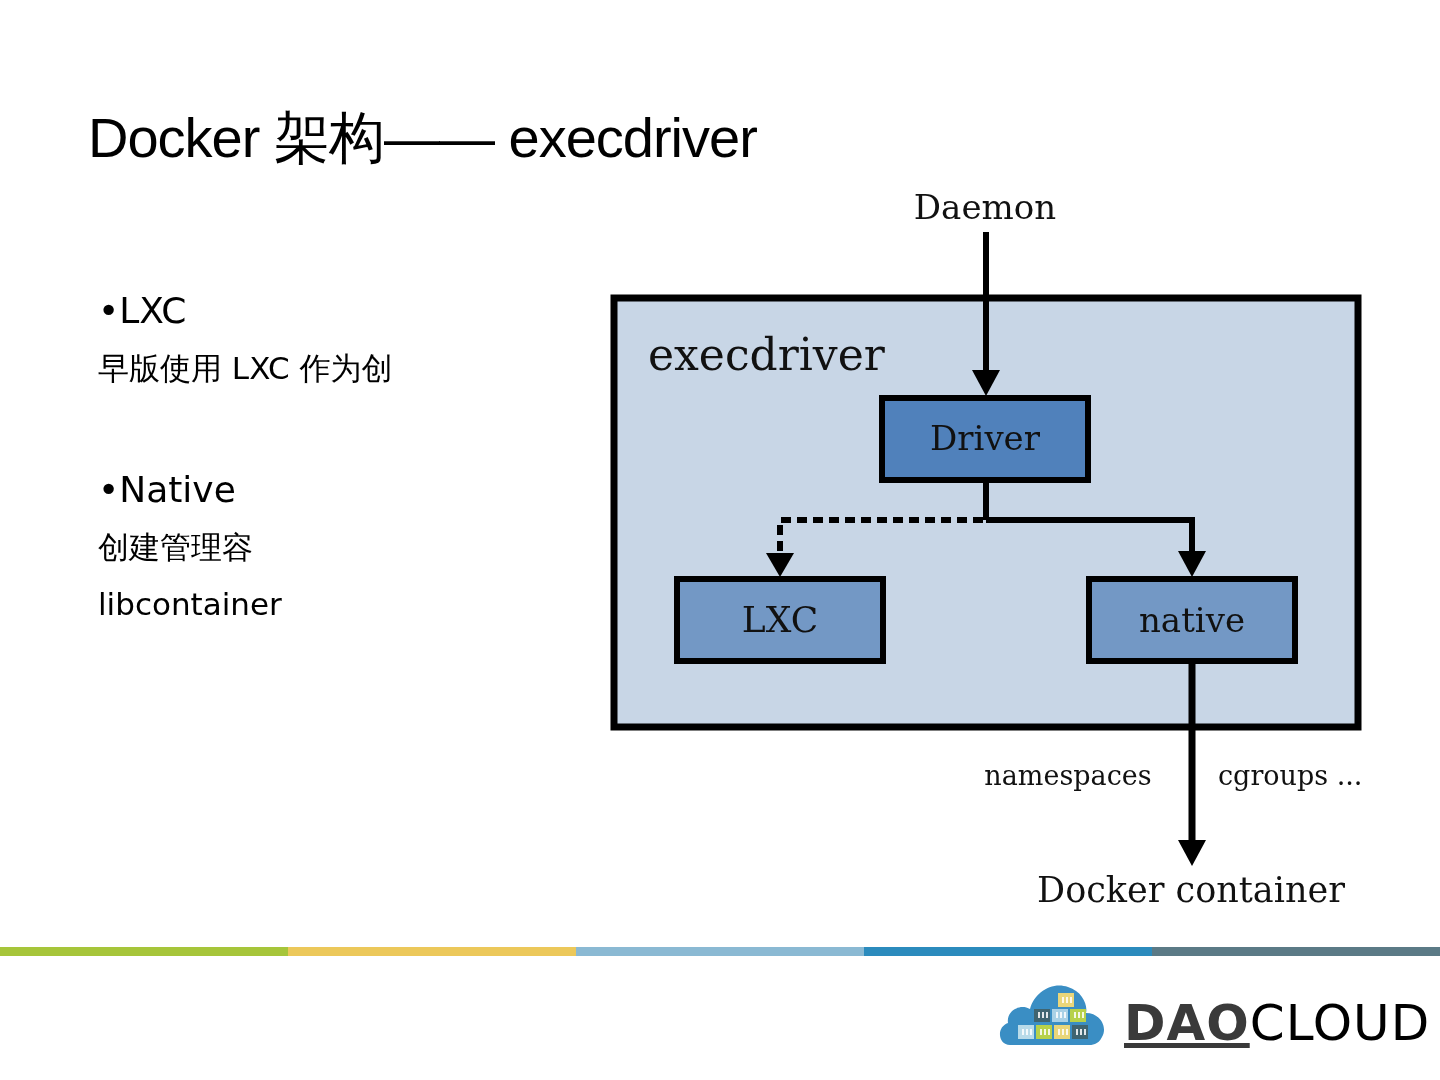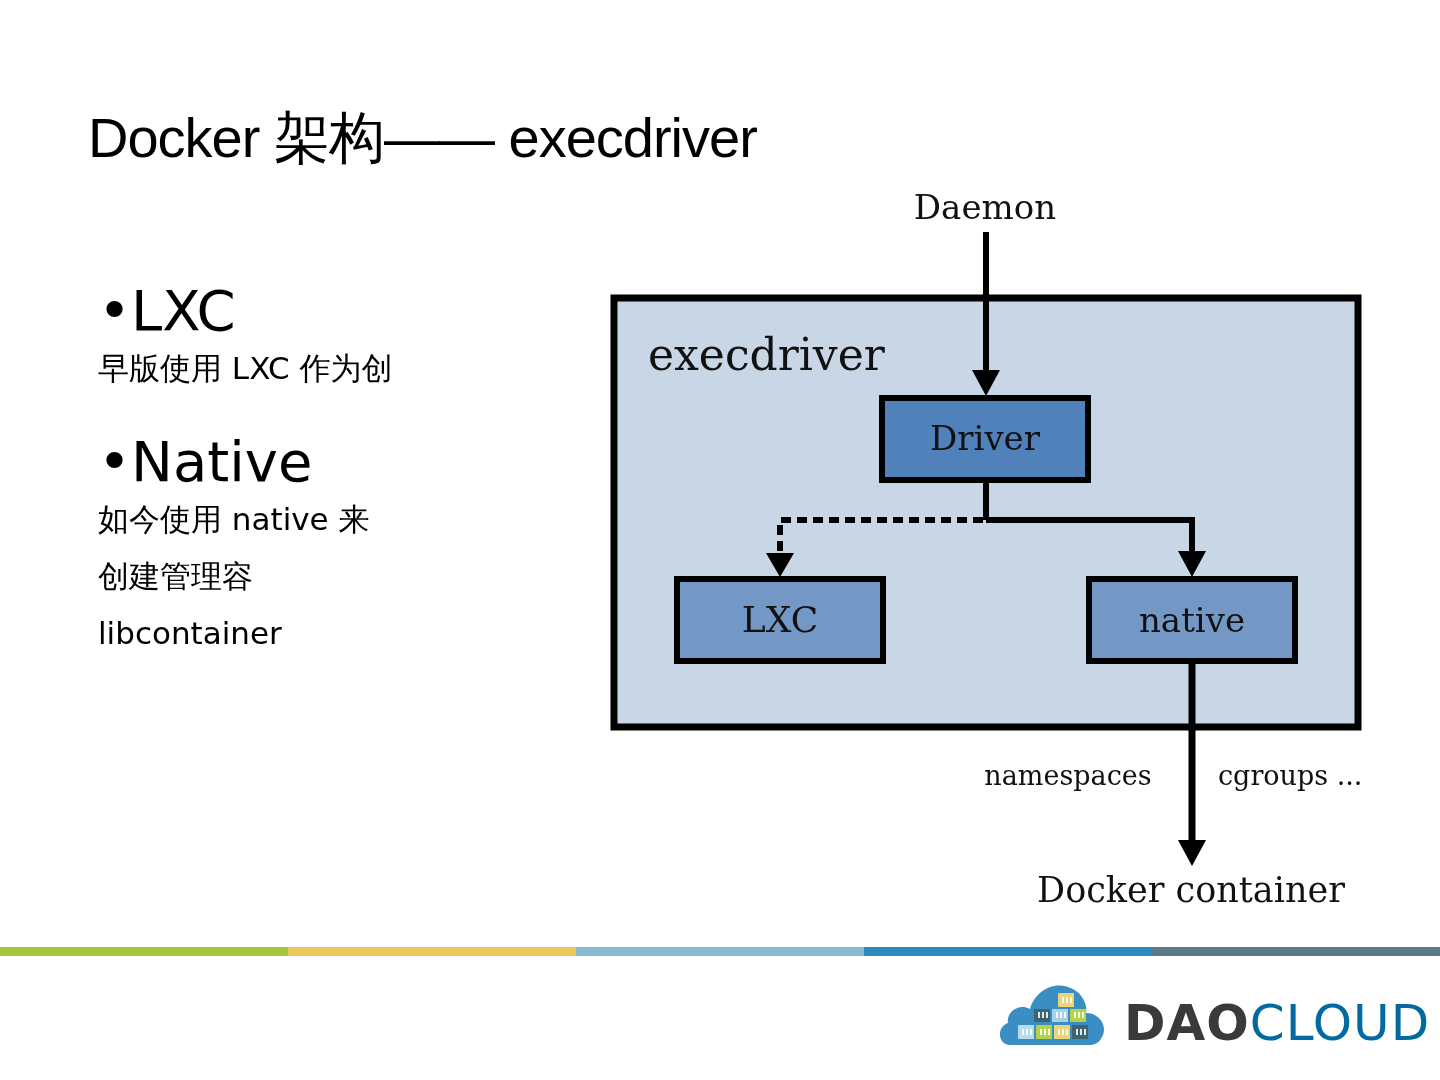--- a/index.html
+++ b/index.html
@@ -9,52 +9,51 @@
       font-family: "DejaVu Sans", sans-serif;
     }
     .title {
       position: absolute; left: 88px; top: 88px;
       font-family: "Liberation Sans", sans-serif;
       font-size: 56px; line-height: 100px; white-space: nowrap;
       letter-spacing: -1px;
     }
     .bullets { position: absolute; left: 98px; top: 282px; width: 470px; }
     .bullet-head {
-      font-family: "DejaVu Sans", sans-serif; font-size: 56px; line-height: 58px;
+      font-family: "DejaVu Sans", sans-serif; font-size: 36px; line-height: 58px;
     }
     .bullet-body {
       font-family: "DejaVu Sans", sans-serif; font-size: 31px; line-height: 57px;
     }
-    .bullet-block + .bullet-block { margin-top: 36px; }
+    .bullet-block + .bullet-block { margin-top: 64px; }
     .diagram { position: absolute; left: 0; top: 0; width: 1440px; height: 940px; }
     .diagram text { font-family: "DejaVu Serif", "Liberation Serif", serif; fill: #111; }
     .stripe { position: absolute; left: 0; top: 947px; height: 9px; width: 1440px; display: flex; }
     .stripe div { flex: 1; height: 100%; }
     .logo { position: absolute; left: 996px; top: 975px; width: 420px; height: 80px; }
     .logo-text {
       position: absolute; left: 128px; top: 20px; font-size: 50px; line-height: 56px;
       font-family: "DejaVu Sans", sans-serif; color: #3a3a3a; white-space: nowrap;
       letter-spacing: 1px;
     }
-    .logo-text .bold { font-weight: bold; }
-    .logo-text .light { font-weight: normal; color: #0369a1; }
+    .logo-text .bold { font-weight: bold; text-decoration: underline; }
+    .logo-text .light { font-weight: normal; color: #000000; }
   </style>
 </head>
 <body>
 
 <div class="title">Docker  架构—— execdriver</div>
 
 <div class="bullets">
   <div class="bullet-block">
     <div class="bullet-head">•LXC</div>
     <div class="bullet-body">早版使用 LXC 作为创</div>
   </div>
   <div class="bullet-block">
     <div class="bullet-head">•Native</div>
-    <div class="bullet-body">如今使用 native 来</div>
     <div class="bullet-body">创建管理容</div>
     <div class="bullet-body">libcontainer</div>
   </div>
 </div>
 
 <svg class="diagram" viewBox="0 0 1440 940" width="1440" height="940">
   <defs>
     <marker id="arrow" viewBox="0 0 10 10" refX="5" refY="10" markerWidth="5" markerHeight="5.5" orient="auto-start-reverse" markerUnits="userSpaceOnUse">
     </marker>
   </defs>

